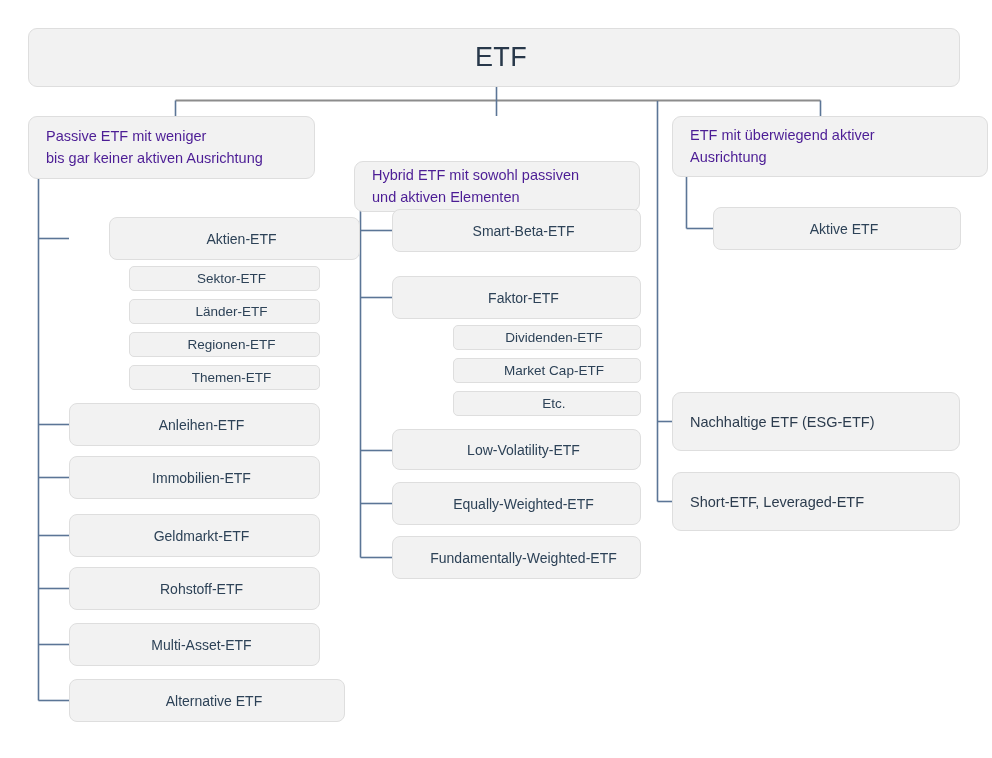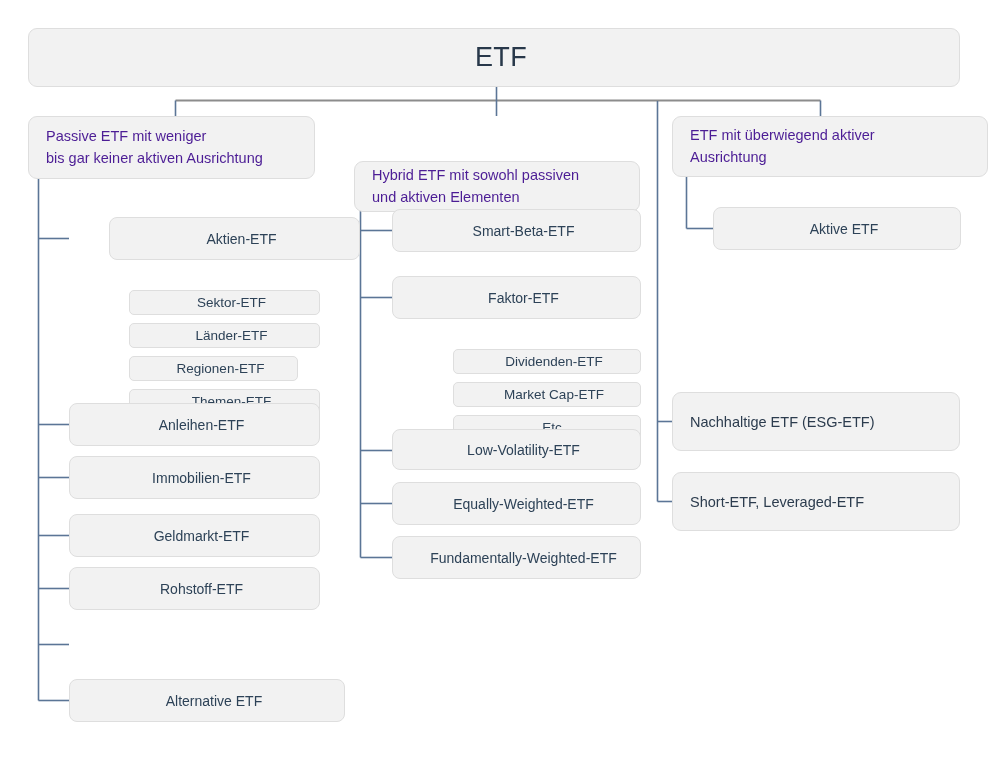--- a/index.html
+++ b/index.html
@@ -63,21 +63,20 @@
     justify-content: center;
     font-size: 14px;
     color: #2d4257;
   }
   
   .node.sub {
     border-radius: 5px;
     justify-content: center;
     font-size: 13.5px;
     color: #2d4257;
-    margin-top: 24px;
   }
   
   .node.wide {
     border-radius: 9px;
     justify-content: flex-start;
     padding: 0 17px;
     font-size: 14.5px;
     color: #2c3c4e;
   }
 </style>
@@ -134,38 +133,41 @@
   <div class="node item" style="left:69px; top:217px; width:251px; height:43px;margin-left:40px;">
     <span class="txt">Aktien-ETF</span>
   </div>
 
   <div class="node sub" style="left:129px; top:266px; width:191px; height:25px;">
     <span class="txt">Sektor-ETF</span>
   </div>
   <div class="node sub" style="left:129px; top:299px; width:191px; height:25px;">
     <span class="txt">Länder-ETF</span>
   </div>
-  <div class="node sub" style="left:129px; top:332px; width:169px; height:25px;">
+  <div class="node sub" style="left:129px; top:332px; width:191px; height:25px;">
     <span class="txt">Regionen-ETF</span>
   </div>
   <div class="node sub" style="left:129px; top:365px; width:191px; height:25px;">
     <span class="txt">Themen-ETF</span>
   </div>
 
   <div class="node item" style="left:69px; top:403px; width:251px; height:43px;">
     <span class="txt">Anleihen-ETF</span>
   </div>
   <div class="node item" style="left:69px; top:456px; width:251px; height:43px;">
     <span class="txt">Immobilien-ETF</span>
   </div>
   <div class="node item" style="left:69px; top:514px; width:251px; height:43px;">
     <span class="txt">Geldmarkt-ETF</span>
   </div>
   <div class="node item" style="left:69px; top:567px; width:251px; height:43px;">
     <span class="txt">Rohstoff-ETF</span>
+  </div>
+  <div class="node item" style="left:69px; top:623px; width:251px; height:43px;">
+    <span class="txt">Multi-Asset-ETF</span>
   </div>
   <div class="node item" style="left:69px; top:679px; width:276px; height:43px;">
     <span class="txt">Alternative ETF</span>
   </div>
 
   <div class="node header" style="left:354px; top:116px; width:286px; height:51px;margin-top:45px;">
     <span class="txt">Hybrid ETF mit sowohl passiven
 und aktiven Elementen</span>
   </div>
 

